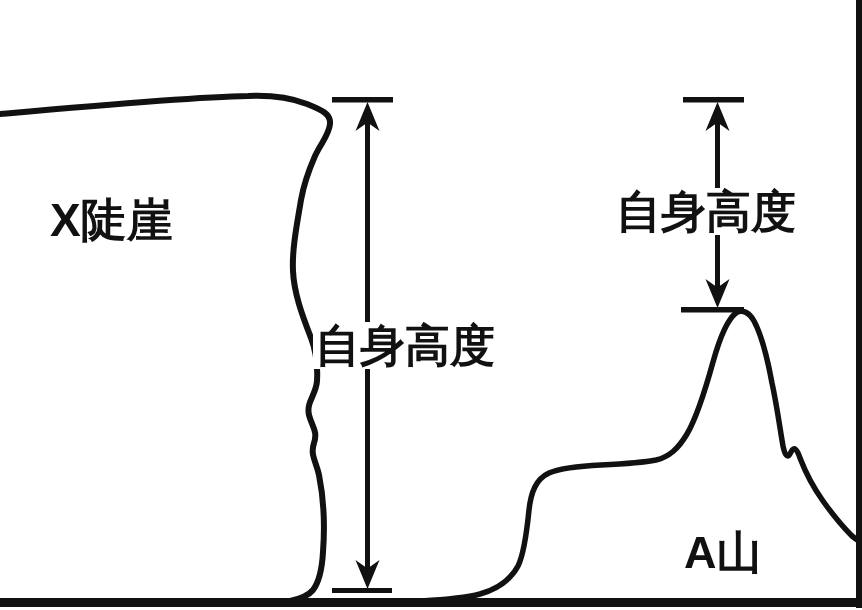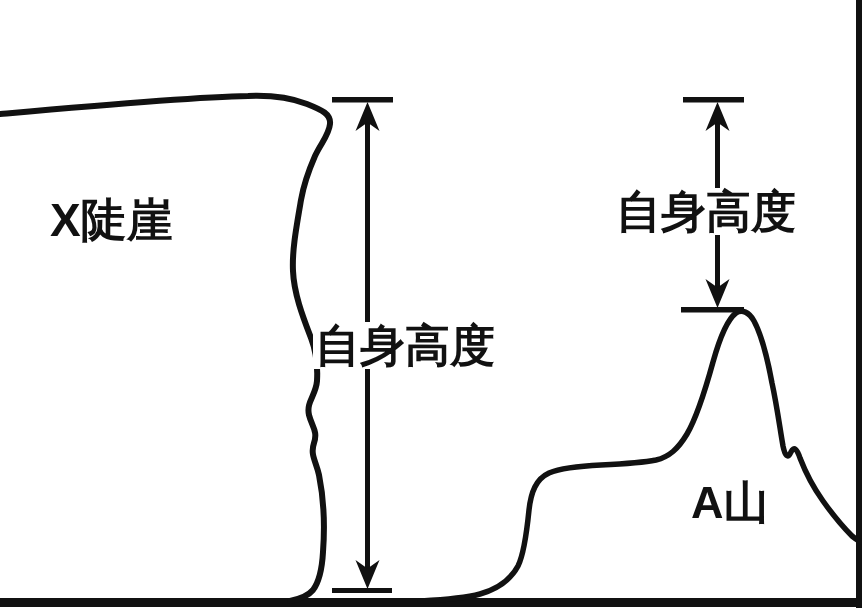--- a/index.html
+++ b/index.html
@@ -17,21 +17,21 @@
     position:absolute;
     font-weight:bold;
     line-height:1;
     white-space:nowrap;
     letter-spacing:0px;
     color:var(--ink);
   }
   .lbl-cliff    { left:50px;  top:197px; font-size:46px; }
   .lbl-self     { left:313px; top:322px; font-size:45px; background:var(--background); padding:1px 2px;text-align:right; }
   .lbl-relative { left:614px; top:188px; font-size:45px; background:var(--background); padding:1px 2px; }
-  .lbl-mountain { left:684px; top:480px; font-size:45px;margin-left:7px; }
+  .lbl-mountain { left:684px; top:530px; font-size:45px; }
 </style>
 </head>
 <body>
 
 <div class="stage">
 
   <svg width="862" height="610" viewBox="0 0 862 610" aria-hidden="true">
 
     <rect x="0" y="598" width="862" height="9" fill="currentColor"></rect>
 

